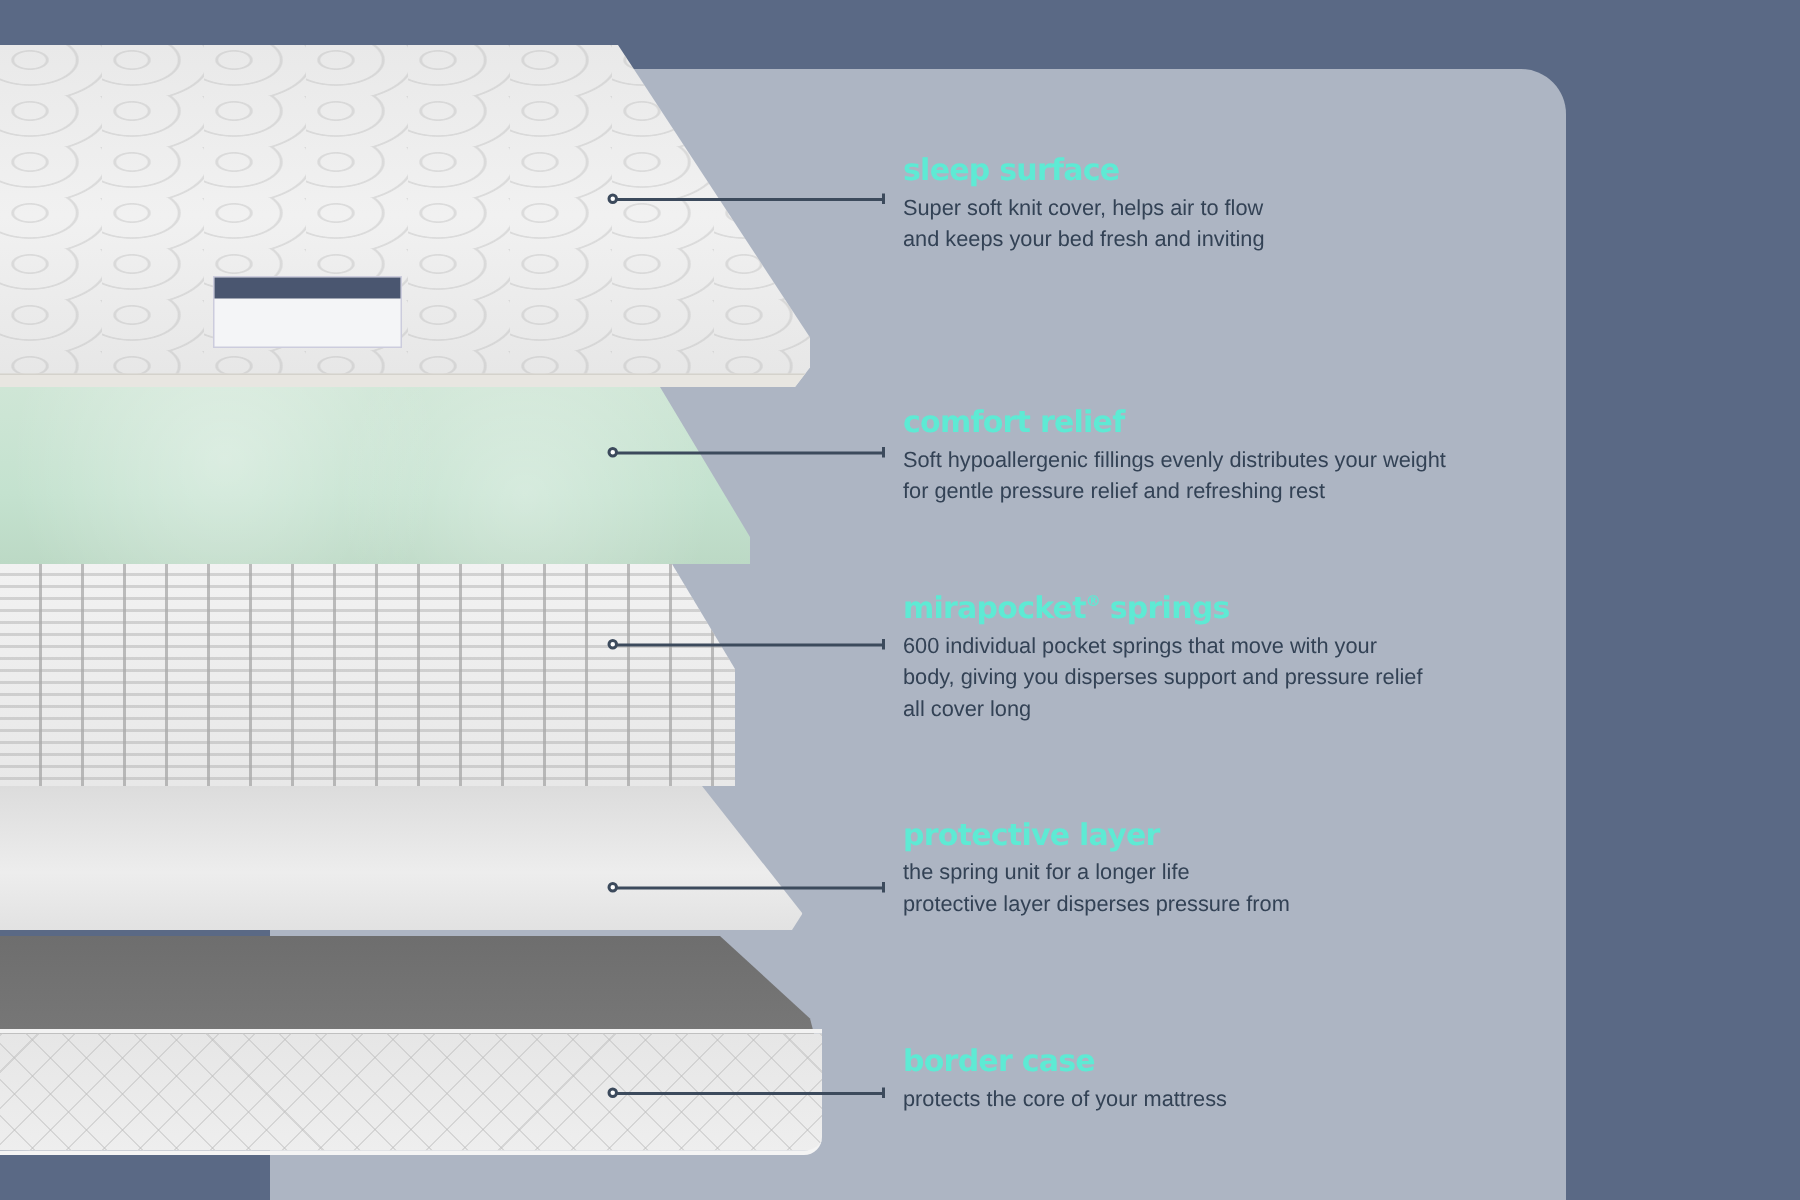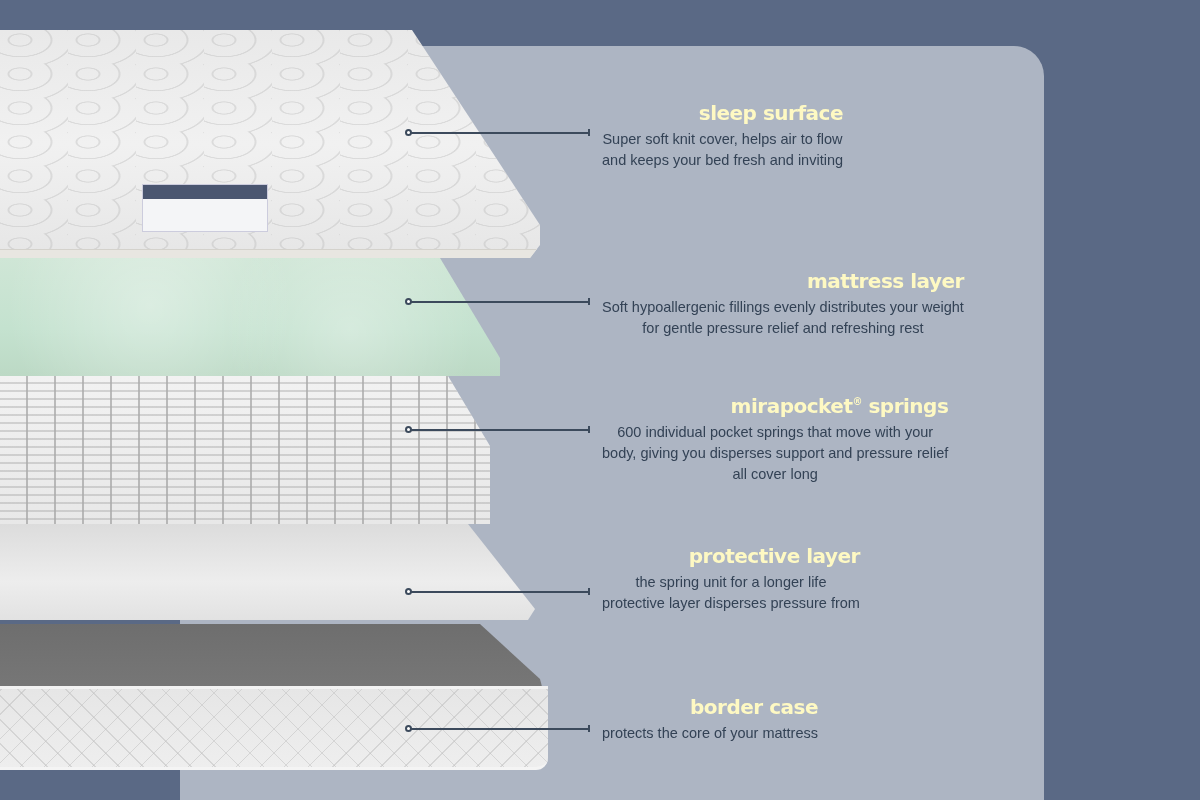--- a/index.html
+++ b/index.html
@@ -90,26 +90,26 @@
     }
     .callout-dot {
       position: absolute; width: 7px; height: 7px; border: 2px solid #3c4a5c; border-radius: 50%;
       background: #ffffff;
     }
     .callout-tick { position: absolute; width: 2px; height: 7px; background: #3c4a5c; }
 
     .feature { position: absolute; left: 602px; color: #2e3d4f; }
     .feature h2 {
       font-family: "DejaVu Sans", sans-serif;
-      font-weight: bold; font-size: 20px; letter-spacing: -0.5px; color: #fef9c3;
-      line-height: 24px; margin-bottom: 4px; text-align: right;
+      font-weight: bold; font-size: 20px; letter-spacing: -0.5px; color: #5eead4;
+      line-height: 24px; margin-bottom: 4px;
     }
     .feature p {
       font-family: "Liberation Sans", sans-serif;
-      font-size: 14.5px; line-height: 21px; color: #334255; text-align: center;
+      font-size: 14.5px; line-height: 21px; color: #334255;
     }
     .feature sup { font-size: 10px; vertical-align: 8px; }
   </style>
 </head>
 <body>
 
 <div class="panel"></div>
 
 <div class="mattress">
   <div class="layer-surface"></div>
@@ -147,21 +147,21 @@
   <div class="callout-tick" style="left:588px; top:725px;"></div>
 </div>
 
 <div class="feature" style="top:101px;">
   <h2>sleep surface</h2>
   <p>Super soft knit cover, helps air to flow</p>
   <p>and keeps your bed fresh and inviting</p>
 </div>
 
 <div class="feature" style="top:269px;">
-  <h2>mattress layer</h2>
+  <h2>comfort relief</h2>
   <p>Soft hypoallergenic fillings evenly distributes your weight</p>
   <p>for gentle pressure relief and refreshing rest</p>
 </div>
 
 <div class="feature" style="top:390px;">
   <h2><span>mirapocket</span><sup>®</sup><span> springs</span></h2>
   <p>600 individual pocket springs that move with your</p>
   <p>body, giving you disperses support and pressure relief</p>
   <p>all cover long</p>
 </div>

